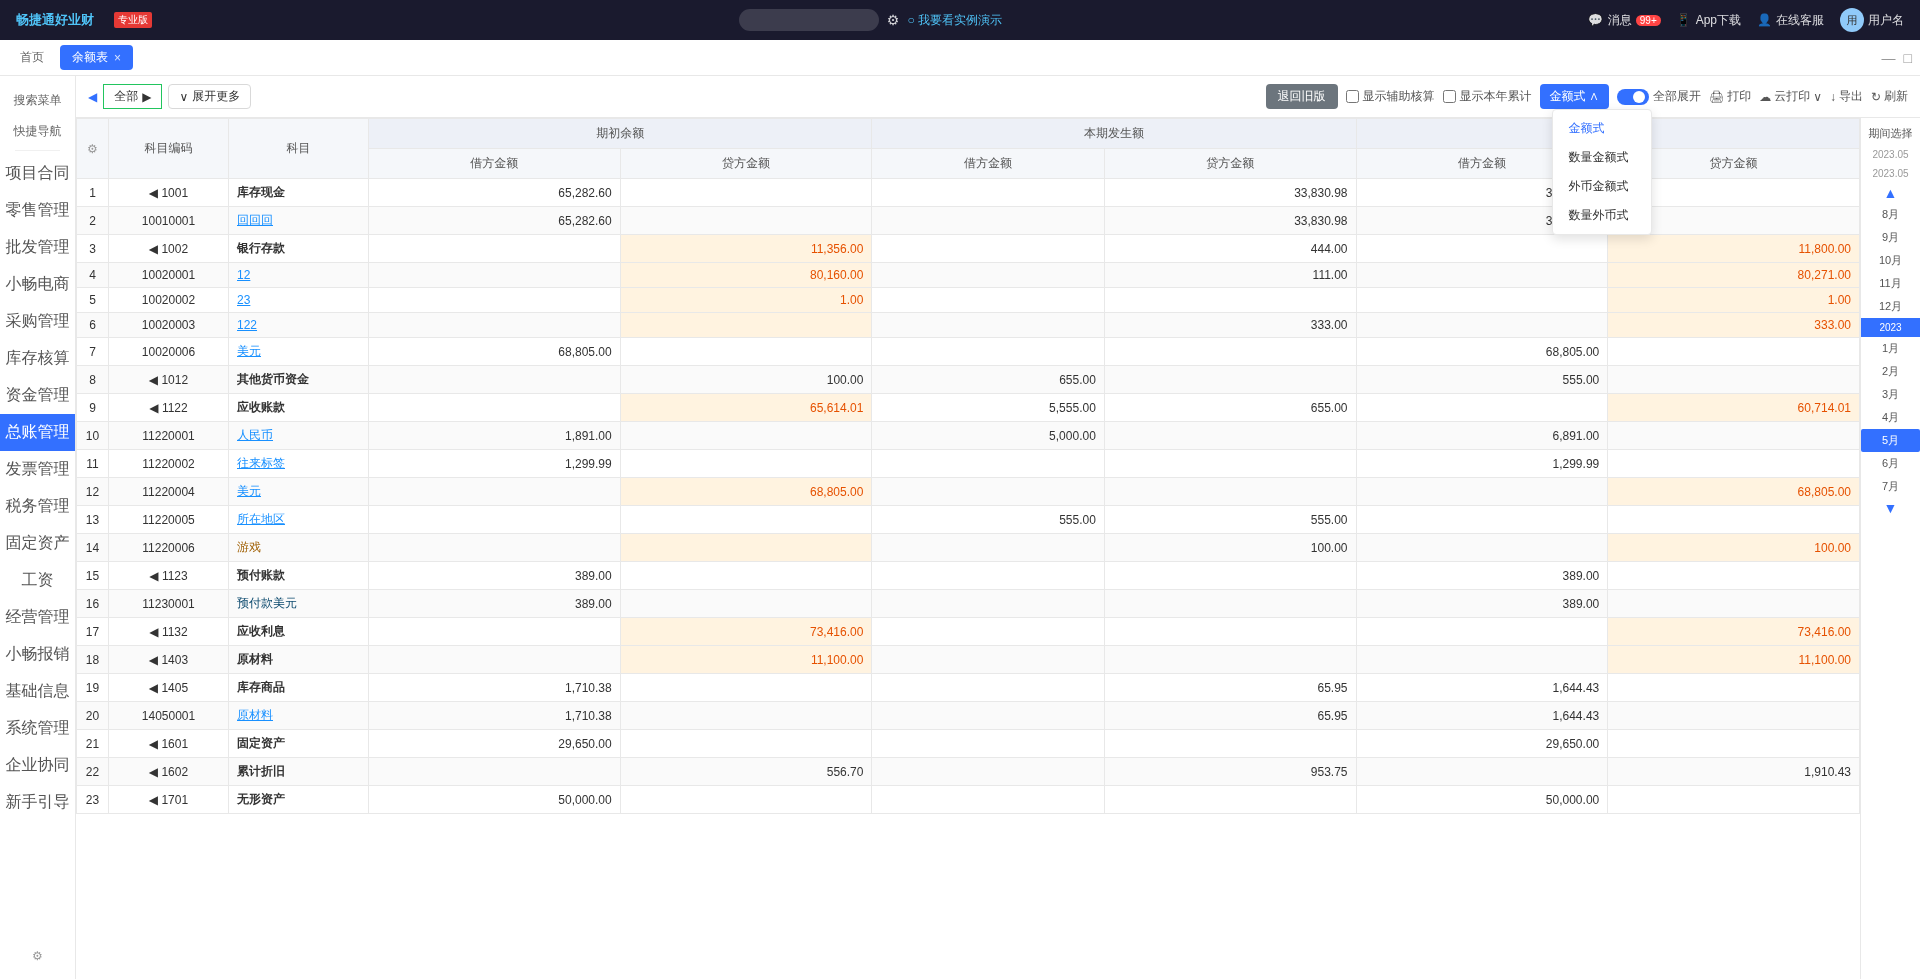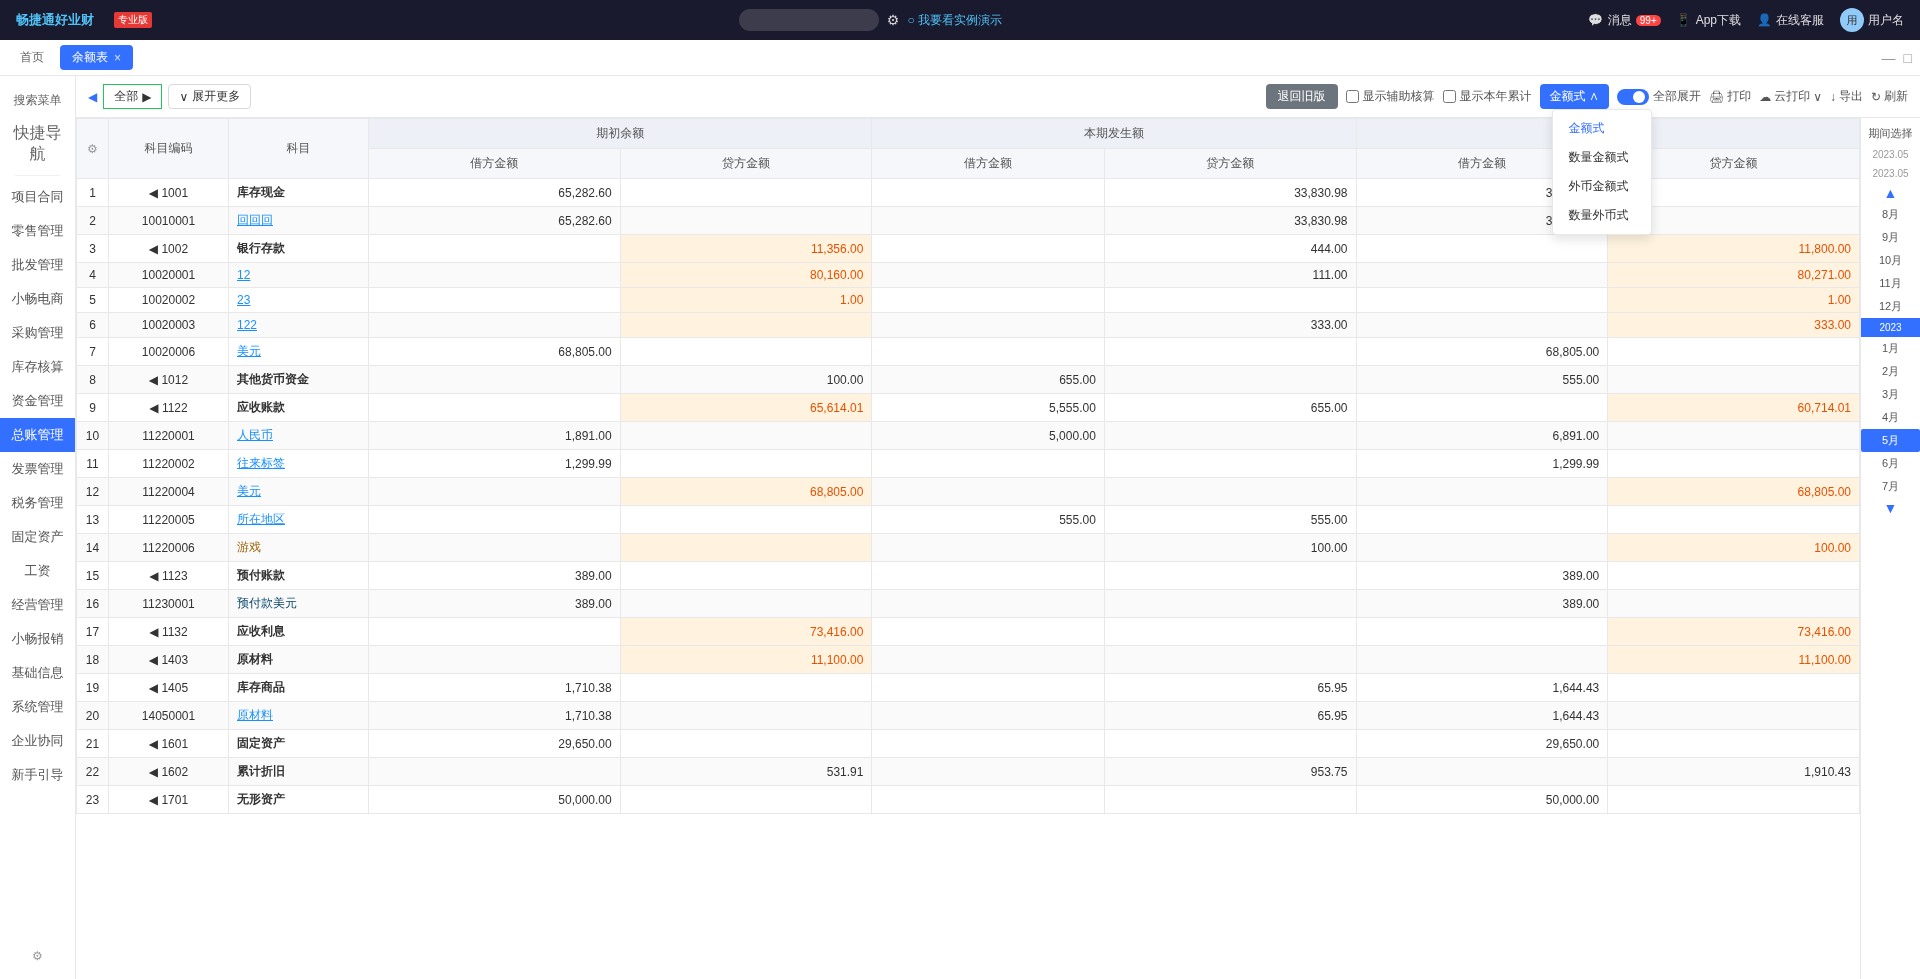--- a/index.html
+++ b/index.html
@@ -61,28 +61,28 @@
       width: 76px;
       background: #fff;
       border-right: 1px solid #e8e8e8;
       display: flex;
       flex-direction: column;
       align-items: center;
       padding: 8px 0;
       overflow-y: auto;
     }
     .sidebar-search { color: #666; font-size: 12px; cursor: pointer; padding: 8px 0; width: 100%; text-align: center; }
-    .sidebar-nav-label { color: #666; font-size: 16px; cursor: pointer; padding: 6px 12px; width: 100%; text-align: center; }
+    .sidebar-nav-label { color: #666; font-size: 12px; cursor: pointer; padding: 6px 12px; width: 100%; text-align: center; }
     .sidebar-item {
       width: 100%;
       text-align: center;
       padding: 8px 4px;
       cursor: pointer;
       color: #555;
-      font-size: 13px;
+      font-size: 16px;
     }
     .sidebar-item.active { background: #3370ff; color: #fff; }
     .sidebar-divider { width: 60%; height: 1px; background: #f0f0f0; margin: 4px auto; }
     .sidebar-bottom { margin-top: auto; padding: 8px 0; }
 
     
     .content-area { flex: 1; overflow: hidden; display: flex; flex-direction: column; background: #fff; position: relative; }
 
     
     .toolbar {
@@ -564,21 +564,21 @@
                 <td class="cell-number"></td>
                 <td class="cell-number"></td>
                 <td class="cell-number">29,650.00</td>
                 <td class="cell-number"></td>
               </tr>
               <tr>
                 <td class="cell-center">22</td>
                 <td class="cell-center">◀ 1602</td>
                 <td class="cell-left" style="font-weight: bold;">累计折旧</td>
                 <td class="cell-number"></td>
-                <td class="cell-number">531.91</td>
+                <td class="cell-number">556.70</td>
                 <td class="cell-number"></td>
                 <td class="cell-number">953.75</td>
                 <td class="cell-number"></td>
                 <td class="cell-number">1,910.43</td>
               </tr>
               <tr>
                 <td class="cell-center">23</td>
                 <td class="cell-center">◀ 1701</td>
                 <td class="cell-left" style="font-weight: bold;">无形资产</td>
                 <td class="cell-number">50,000.00</td>

